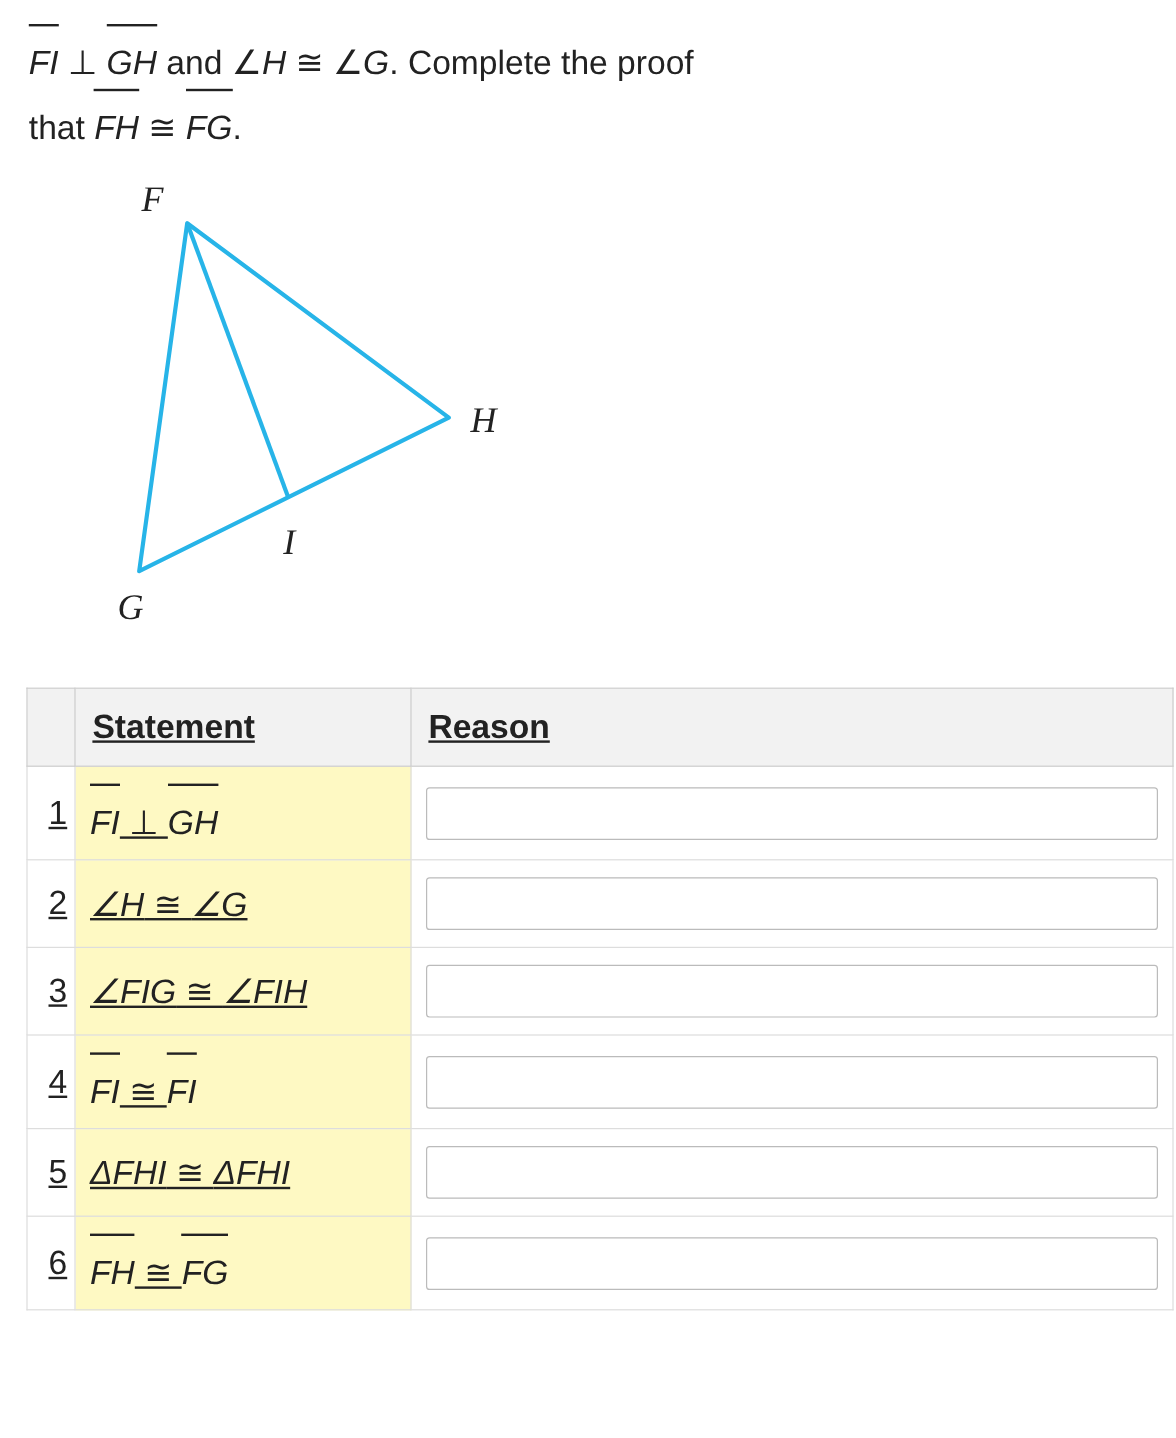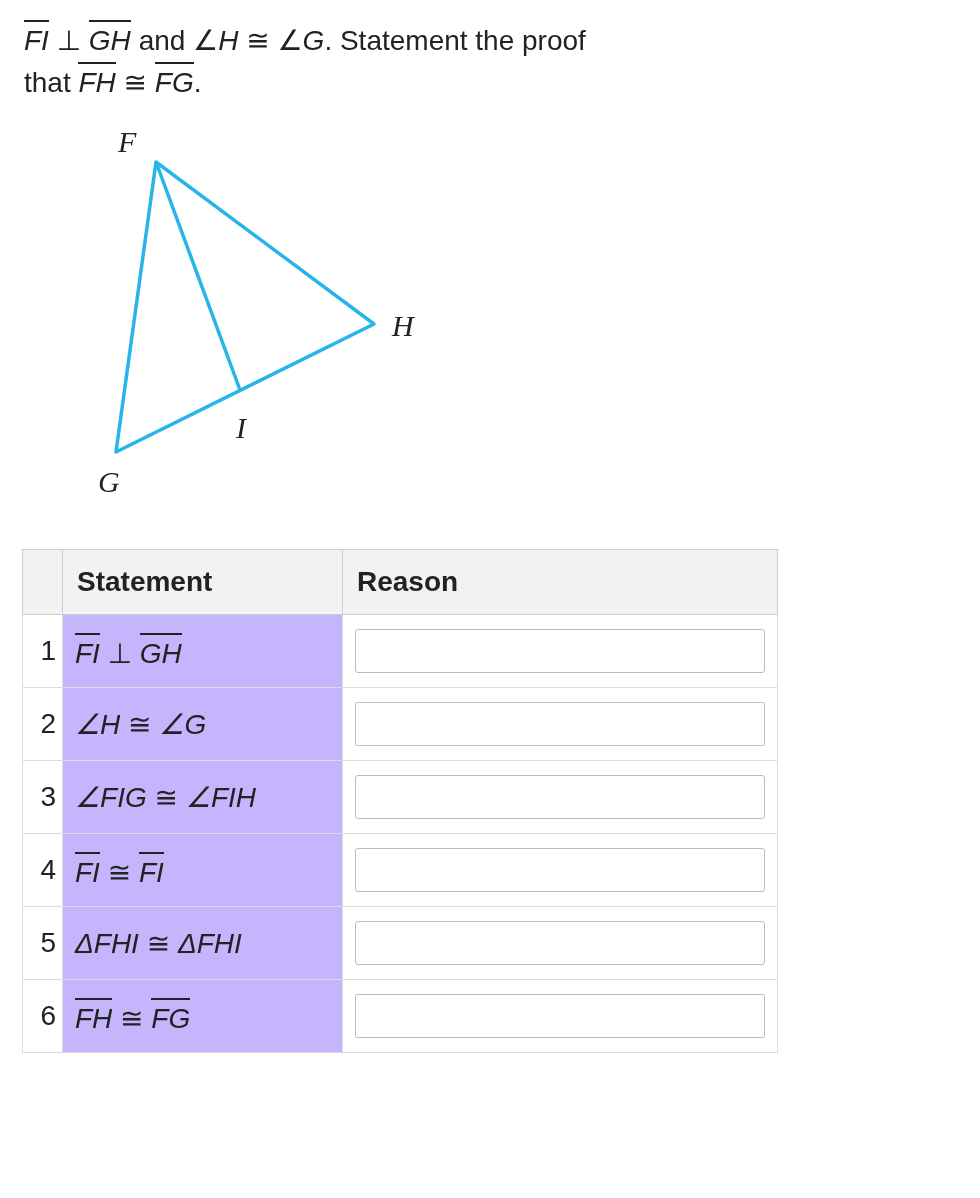--- a/index.html
+++ b/index.html
@@ -13,22 +13,23 @@
     background: #fff;
   }
   .problem-text {
     line-height: 1.5;
     margin-bottom: 28px;
   }
   .it { font-style: italic; }
   .figure { margin: 10px 0 30px 32px; }
   table.proof {
     border-collapse: collapse;
-    width: 756px;
+    width: 956px;
     margin-left: -2px;
+    text-decoration: underline;
   }
   table.proof th {
     text-align: left;
     font-weight: bold;
     font-size: 28px;
     background: #f2f2f2;
     border: 1px solid #ccc;
     padding: 16px 14px;
   }
   table.proof th.numcol { width: 40px; background: #f2f2f2; }
@@ -39,50 +40,50 @@
     font-size: 28px;
     vertical-align: middle;
   }
   table.proof td.num {
     text-align: right;
     width: 40px;
     background: #fff;
     padding-right: 6px;
   }
   table.proof td.stmt {
-    background: #c4b5fd;
+    background: #fef9c3;
     width: 280px;
   }
   table.proof td.reason {
     background: #fff;
   }
   .reason-input {
     width: 100%;
     height: 44px;
     border: 1px solid #bbb;
     border-radius: 3px;
     font-size: 22px;
     padding: 4px 8px;
     background: #fff;
   }
   .seg {
     border-top: 2.5px solid #222;
     display: inline-block;
     line-height: 1;
-    padding-top: 5px;
+    padding-top: 17px;
   }
 </style>
 </head>
 <body>
 
 <div class="problem-text">
   <span class="it seg">FI</span>
   <span> ⊥ </span>
   <span class="it seg">GH</span>
-  <span> and ∠</span><span class="it">H</span><span> ≅ ∠</span><span class="it">G</span><span>. Statement the proof</span><br>
+  <span> and ∠</span><span class="it">H</span><span> ≅ ∠</span><span class="it">G</span><span>. Complete the proof</span><br>
   <span>that </span><span class="it seg">FH</span><span> ≅ </span><span class="it seg">FG</span><span>.</span>
 </div>
 
 <div class="figure">
   <svg width="380" height="380">
     <g stroke="#27b4e8" stroke-width="3.5" fill="none" stroke-linejoin="round">
       <path d="M 100 30 L 60 320 L 318 192 Z"></path>
       <line x1="100" y1="30" x2="184" y2="258"></line>
     </g>
     <text x="62" y="20" font-size="30" font-style="italic" font-family="Georgia,serif" fill="#222">F</text>

